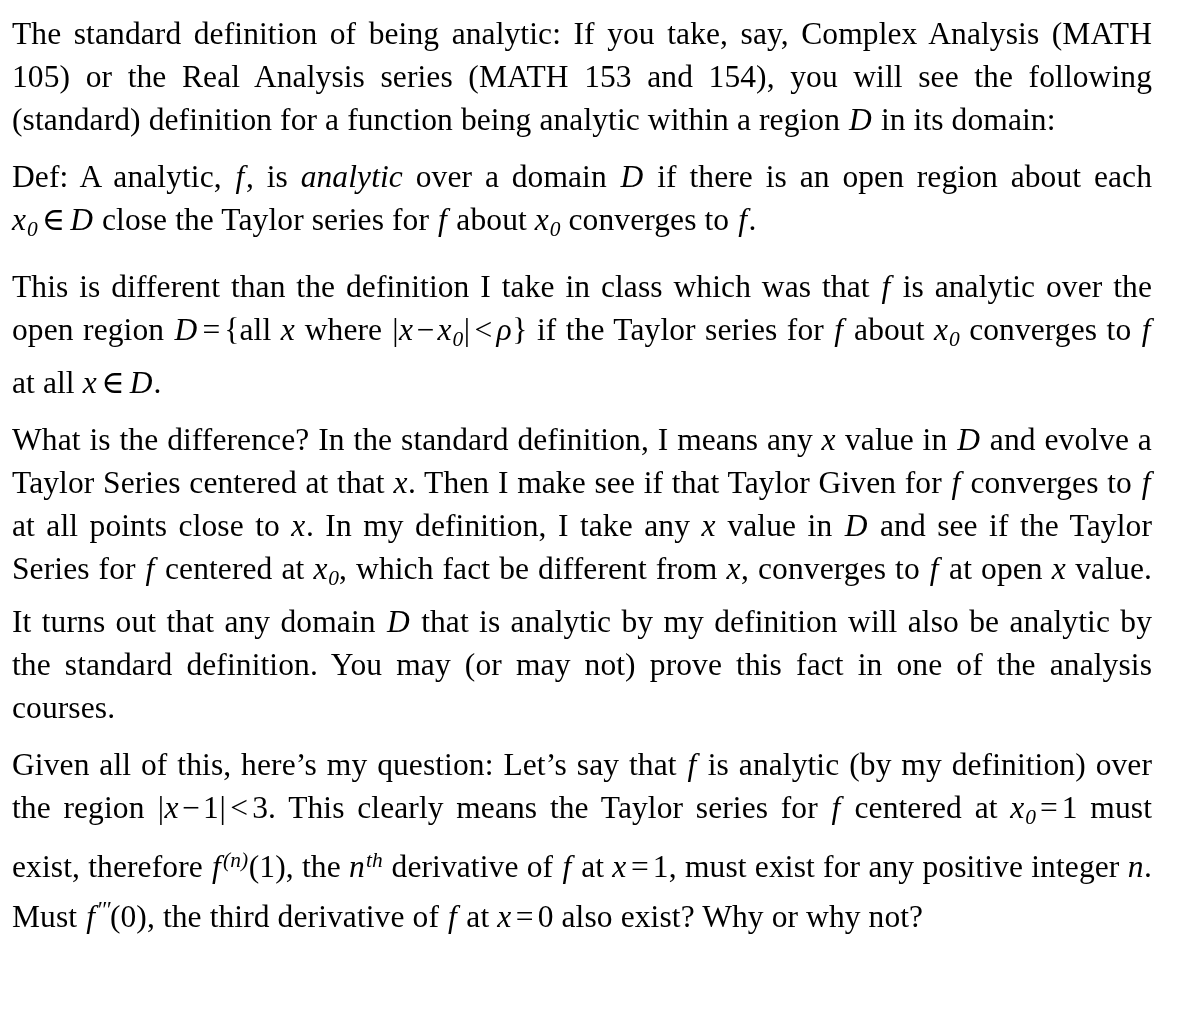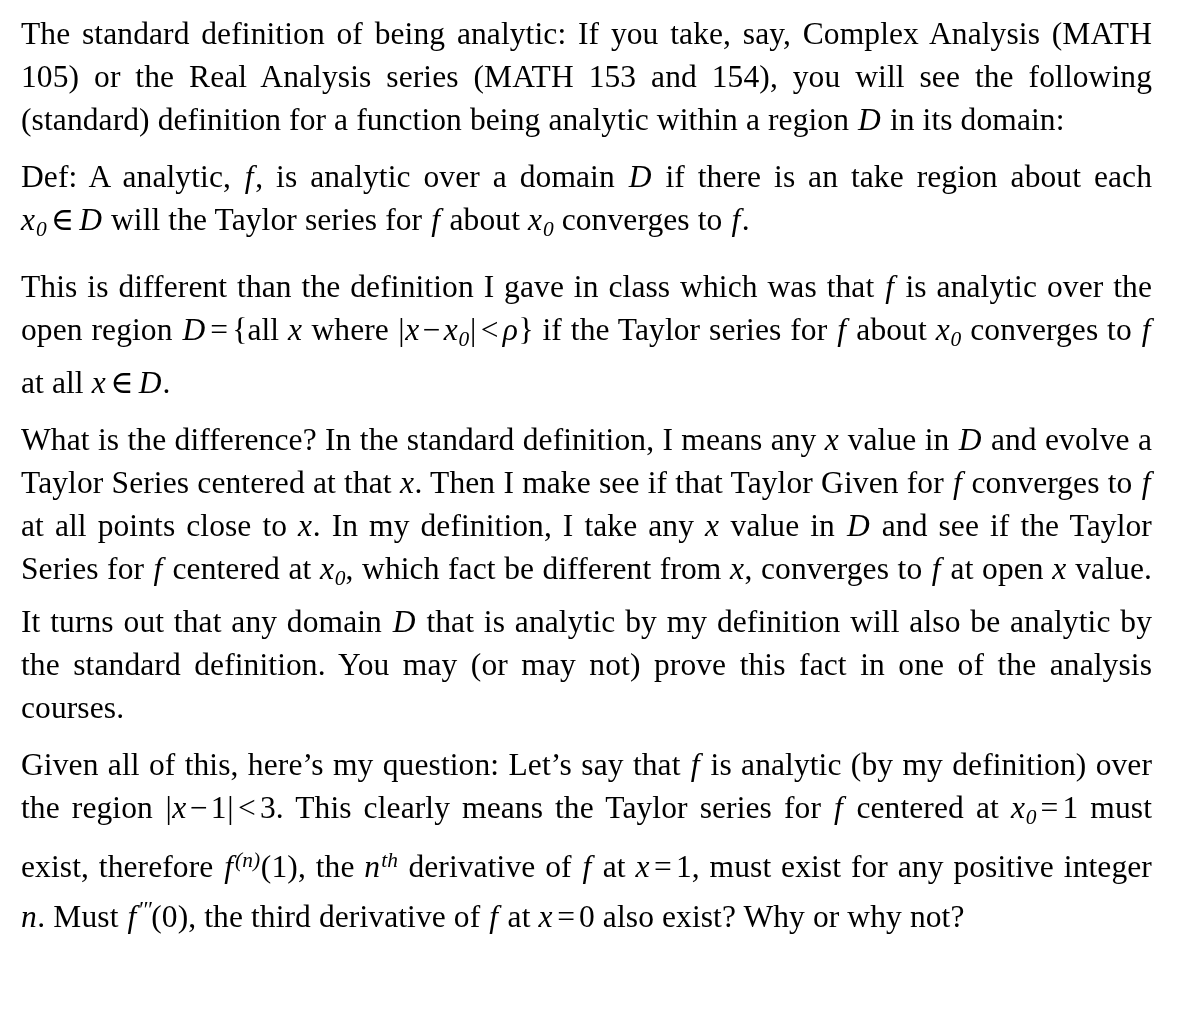--- a/index.html
+++ b/index.html
@@ -11,21 +11,21 @@
     width: 1204px;
     height: 1024px;
     overflow: hidden;
     font-family: "Liberation Serif", "DejaVu Serif", serif;
     color: #000000;
   }
   #page {
     box-sizing: border-box;
     width: 1180px;
     height: 1024px;
-    padding: 12px 28px 0 21px;
+    padding: 12px 28px 0 12px;
     background: #ffffff;
   }
   p.para {
     margin: 0 0 14px 0;
     font-size: 31.5px;
     line-height: 43px;
     text-align: justify;
     text-justify: inter-word;
     -webkit-hyphens: none;
     hyphens: none;
@@ -44,20 +44,21 @@
   p.para.ragged::after { content: none; }
 
   .mi {           
     font-style: italic;
     font-family: "Liberation Serif", "DejaVu Serif", serif;
     padding-right: 0.5px;
   }
   .mi.f { padding: 0 1.5px 0 1px; }
   .mi.D { padding: 0 1px; }
   .it {           
+    font-style: italic;
   }
   .bd {
     font-weight: normal;
   }
   .op {           
     padding: 0 4px;
   }
   .opt {          
     padding: 0 3px;
   }
@@ -98,32 +99,32 @@
     <span>in its domain:</span>
   </p>
 
   <p class="para ragged">
     <span class="bd">Def:</span>
     <span>A analytic,</span>
     <span class="mi f">f</span><span>, is</span>
     <span class="it">analytic</span>
     <span>over a domain</span>
     <span class="mi D">D</span>
-    <span>if there is an take region about each</span>
+    <span>if there is an open region about each</span>
     <span class="mi">x</span><span class="sub">0</span><span class="op">∈</span><span class="mi D">D</span>
-    <span>will the Taylor series for</span>
+    <span>close the Taylor series for</span>
     <span class="mi f">f</span>
     <span>about</span>
     <span class="mi">x</span><span class="sub">0</span>
     <span>converges to</span>
     <span class="mi f">f</span><span>.</span>
   </p>
 
   <p class="para ragged">
-    <span>This is different than the definition I gave in class which was that</span>
+    <span>This is different than the definition I take in class which was that</span>
     <span class="mi f">f</span>
     <span>is analytic over the open region</span>
     <span class="mi D">D</span><span class="op">=</span><span class="brace">{</span><span>all</span>
     <span class="mi">x</span>
     <span>where</span>
     <span class="bar">|</span><span class="mi">x</span><span class="opt">−</span><span class="mi">x</span><span class="sub">0</span><span class="bar">|</span><span class="op">&lt;</span><span class="mi">ρ</span><span class="brace">}</span>
     <span>if the Taylor series for</span>
     <span class="mi f">f</span>
     <span>about</span>
     <span class="mi">x</span><span class="sub">0</span>

